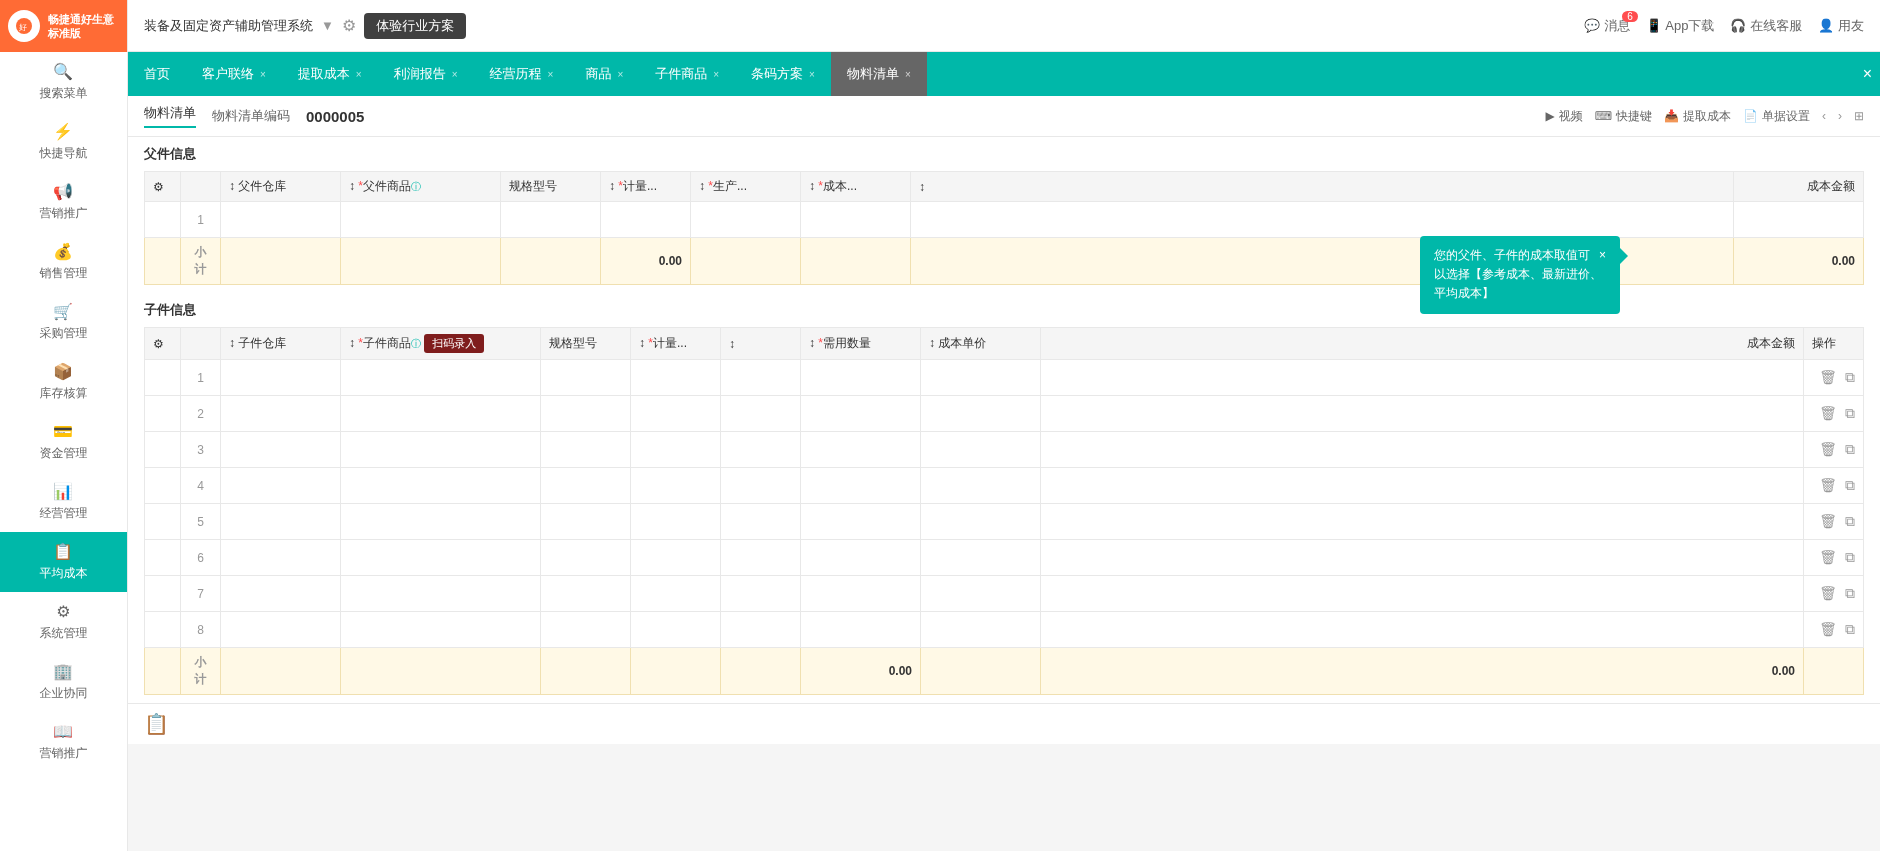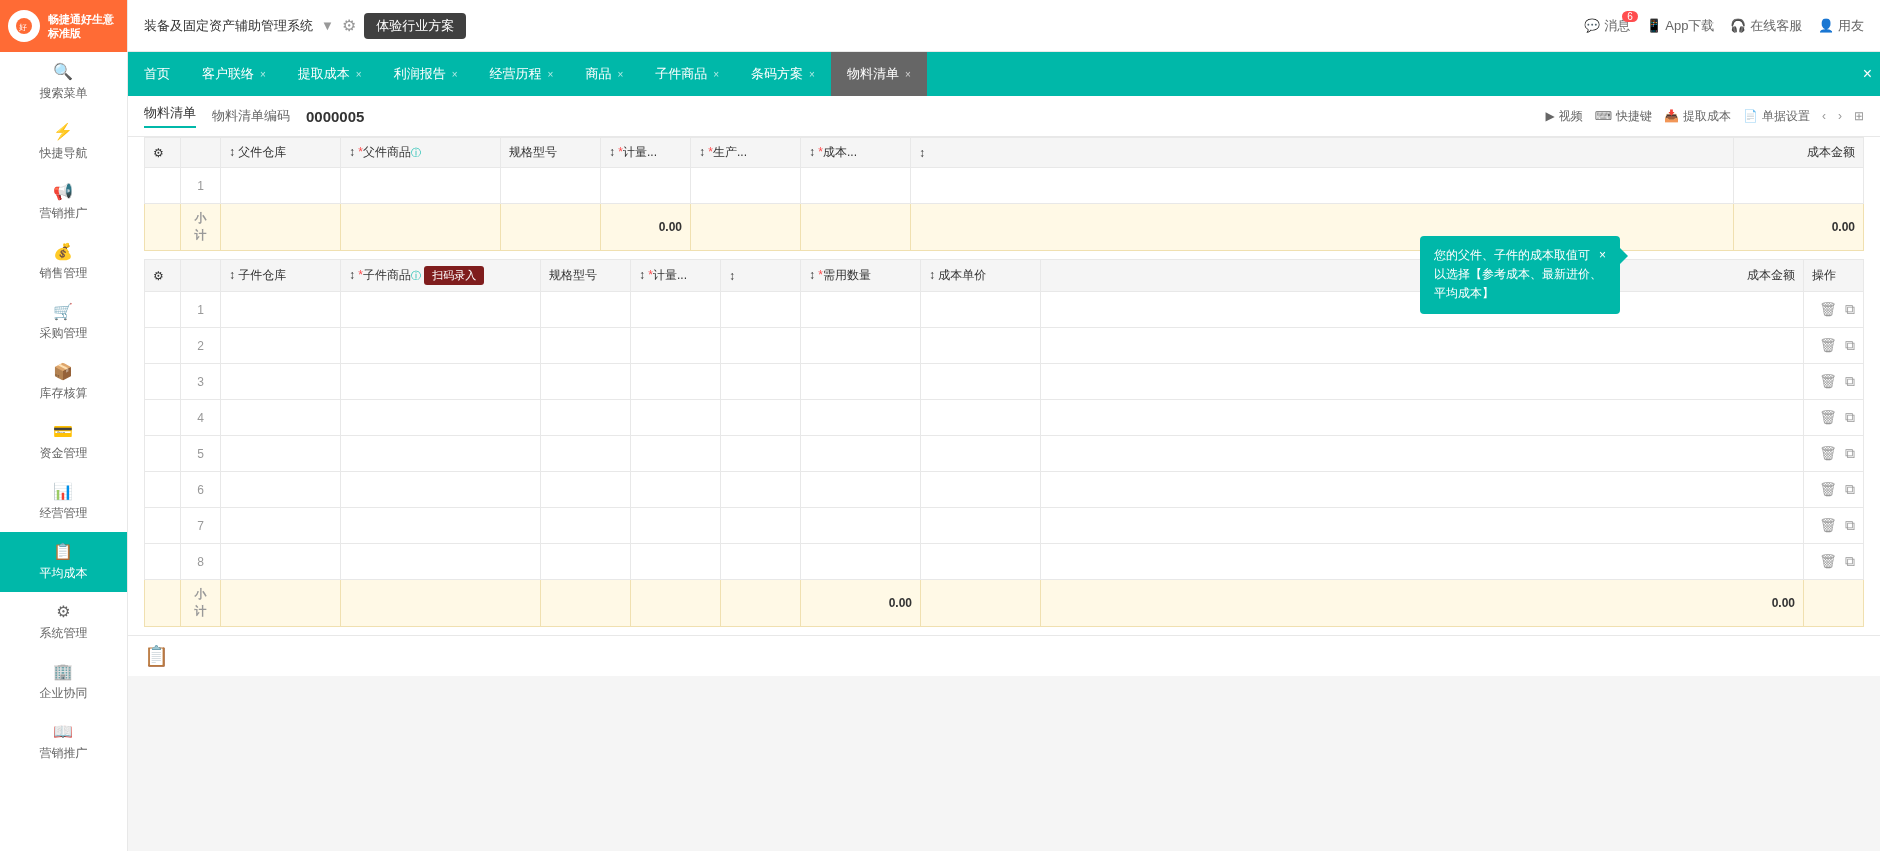--- a/index.html
+++ b/index.html
@@ -234,20 +234,21 @@
           <span style="color:#999;">›</span>
           <span style="color:#999;">⊞</span>
         </div>
       </div>
 
       <div class="tooltip-box">
         <span class="tooltip-close">×</span>
         <span>您的父件、子件的成本取值可以选择【参考成本、最新进价、平均成本】</span>
       </div>
 
+      <div class="section-header">父件信息</div>
       <div style="padding: 0 16px 8px;">
         <table class="data-table">
           <colgroup>
             <col style="width:36px">
             <col style="width:40px">
             <col style="width:120px">
             <col style="width:160px">
             <col style="width:100px">
             <col style="width:90px">
             <col style="width:110px">
@@ -309,20 +310,21 @@
               <td style="text-align:right;font-weight:bold;">0.00</td>
               <td></td>
               <td></td>
               <td></td>
               <td style="text-align:right;font-weight:bold;">0.00</td>
             </tr>
           </tbody>
         </table>
       </div>
 
+      <div class="section-header">子件信息</div>
       <div style="padding: 0 16px 8px;">
         <table class="data-table">
           <colgroup>
             <col style="width:36px">
             <col style="width:40px">
             <col style="width:120px">
             <col style="width:200px">
             <col style="width:90px">
             <col style="width:90px">
             <col style="width:80px">

